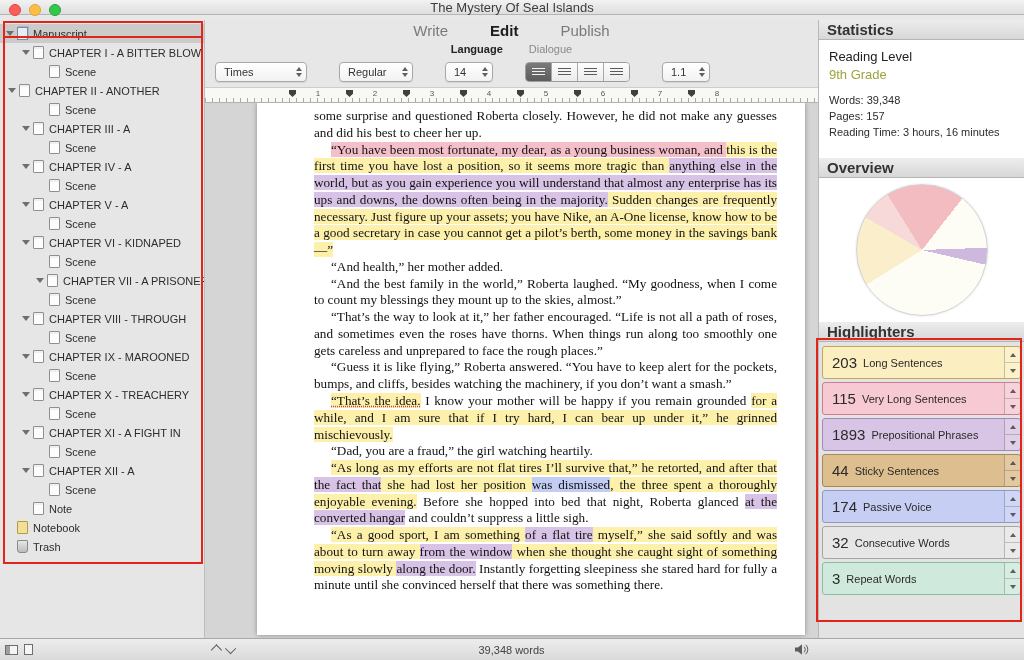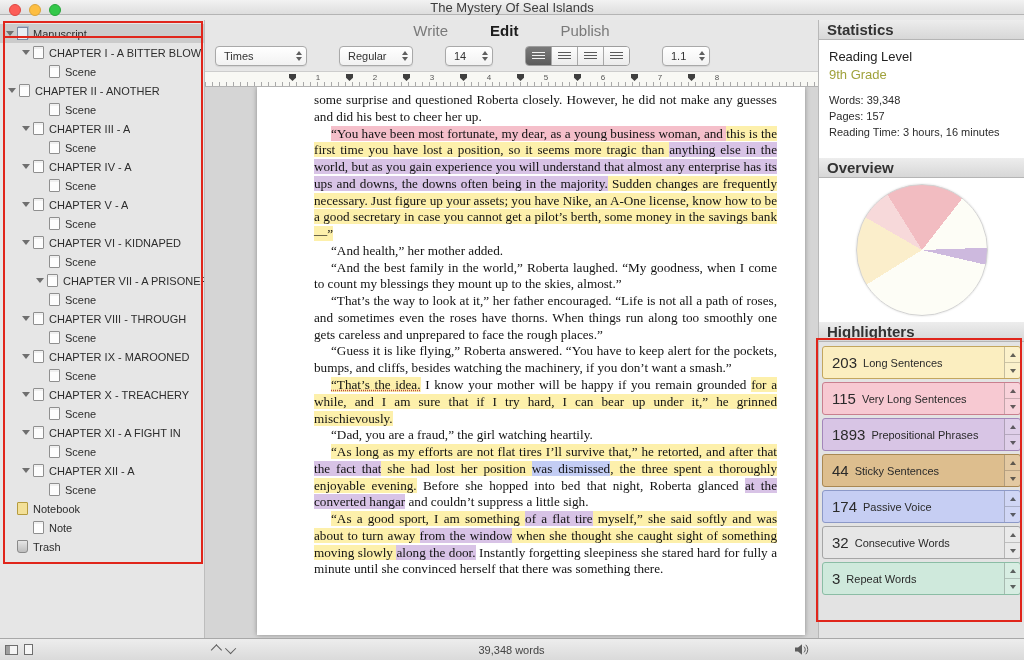--- a/index.html
+++ b/index.html
@@ -273,43 +273,47 @@
         <div class="tree-row" style="padding-left: 22px;">
           <span class="disc"></span>
           <span class="icn doc"></span>
           <span class="tree-label">CHAPTER XII - A</span>
         </div>
         <div class="tree-row" style="padding-left: 38px;">
           <span class="disc-spacer"></span>
           <span class="icn doc"></span>
           <span class="tree-label">Scene</span>
         </div>
+        <div class="tree-row" style="padding-left: 22px;">
+          <span class="disc-spacer"></span>
+          <span class="icn doc"></span>
+          <span class="tree-label">Note</span>
+        </div>
         <div class="tree-row" style="padding-left: 6px;">
           <span class="disc-spacer"></span>
           <span class="icn notebook"></span>
           <span class="tree-label">Notebook</span>
-        </div>
-        <div class="tree-row" style="padding-left: 22px;">
-          <span class="disc-spacer"></span>
-          <span class="icn doc"></span>
-          <span class="tree-label">Note</span>
         </div>
         <div class="tree-row" style="padding-left: 6px;">
           <span class="disc-spacer"></span>
           <span class="icn trash"></span>
           <span class="tree-label">Trash</span>
         </div>
       </div>
   </div>
 
   <div class="center">
     <div class="mode-tabs">
         <span class="mode-tab">Write</span>
         <span class="mode-tab active">Edit</span>
         <span class="mode-tab">Publish</span>
+      </div>
+    <div class="subtabs">
+        <span class="subtab active">Language</span>
+        <span class="subtab">Dialogue</span>
       </div>
 
     <div class="format-bar">
       <div class="popup">
         <span>Times</span>
         <span class="arrows">
           <span class="tri-up"></span>
             <span class="tri-down"></span>
         </span>
       </div>

